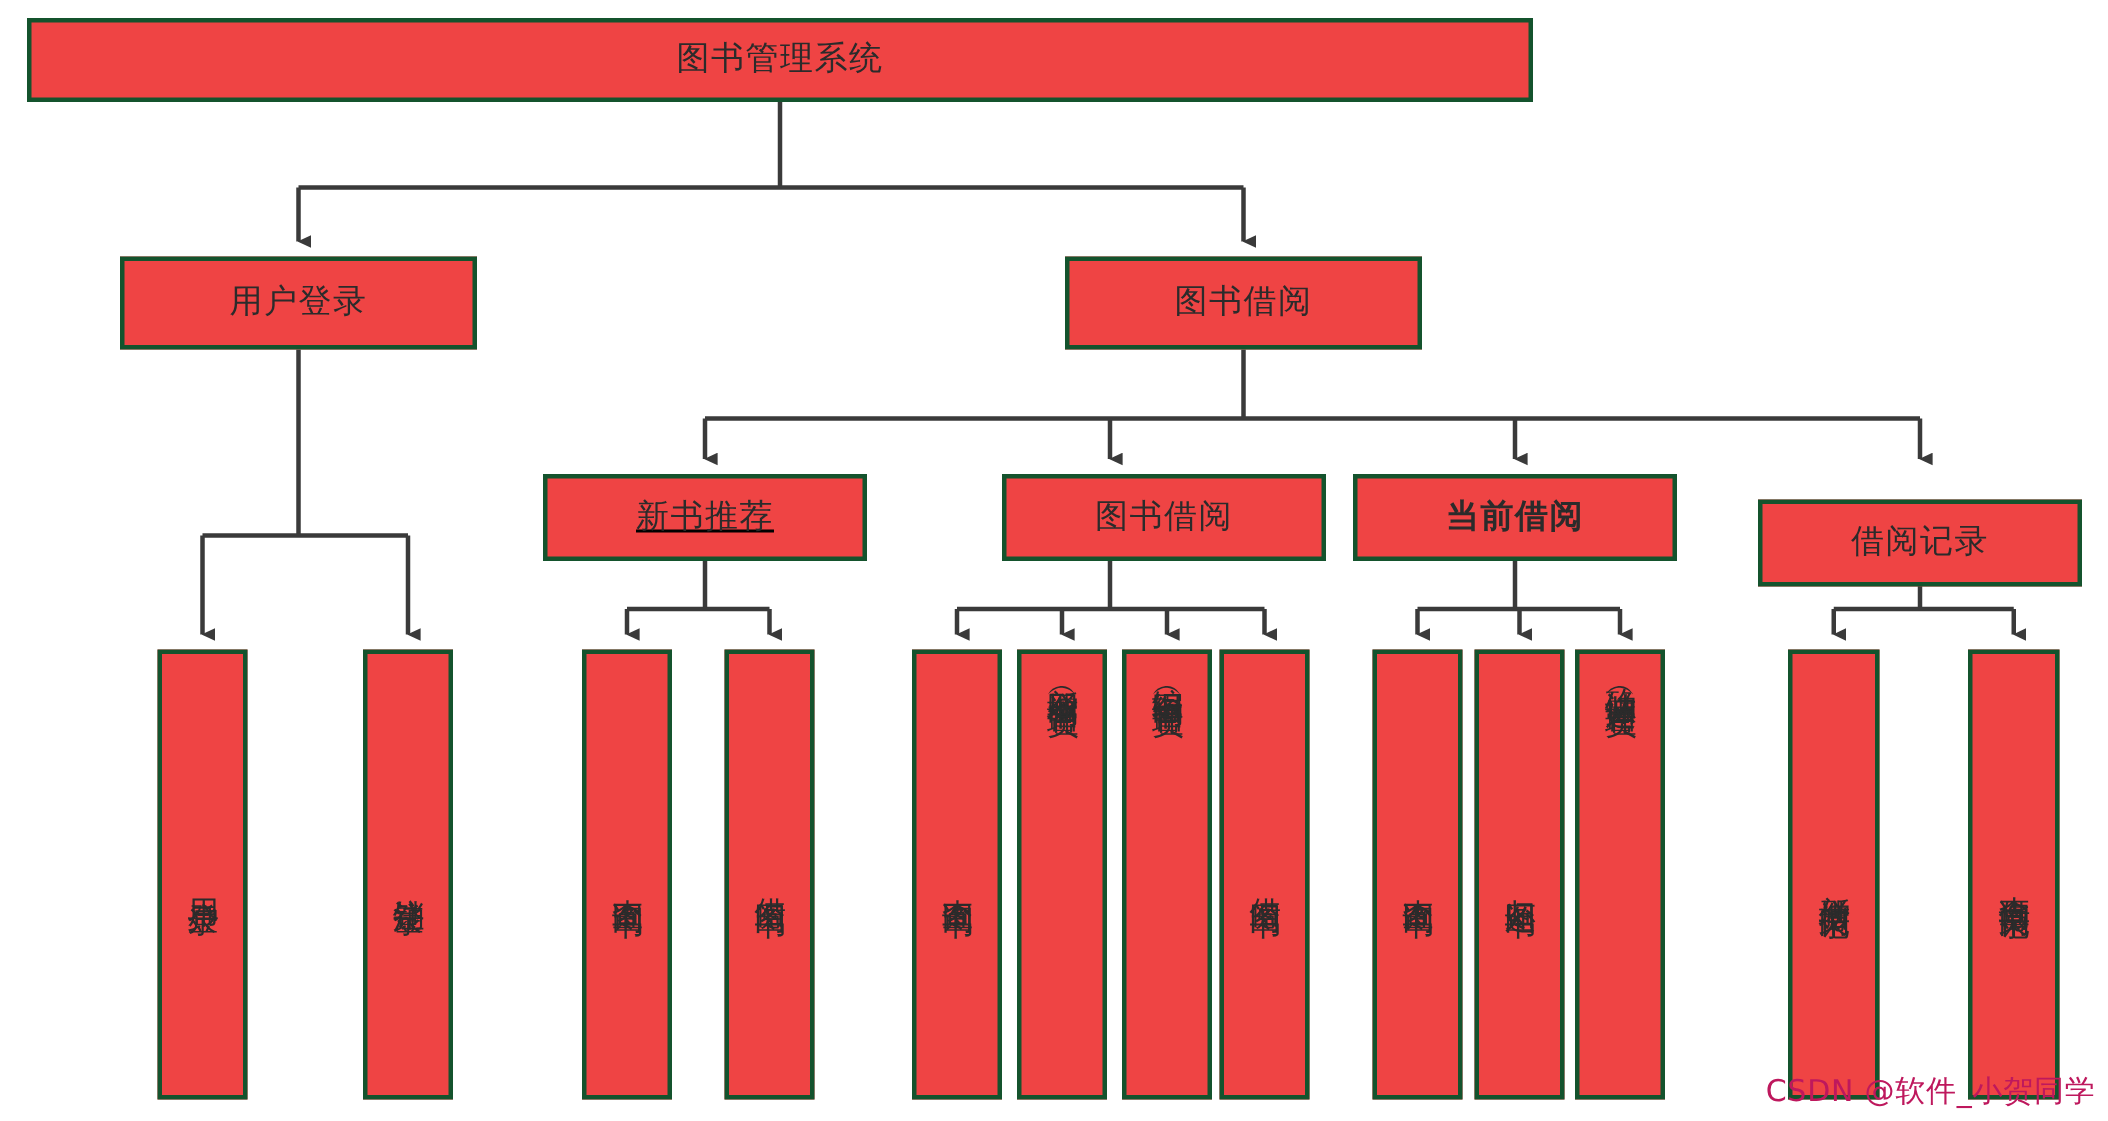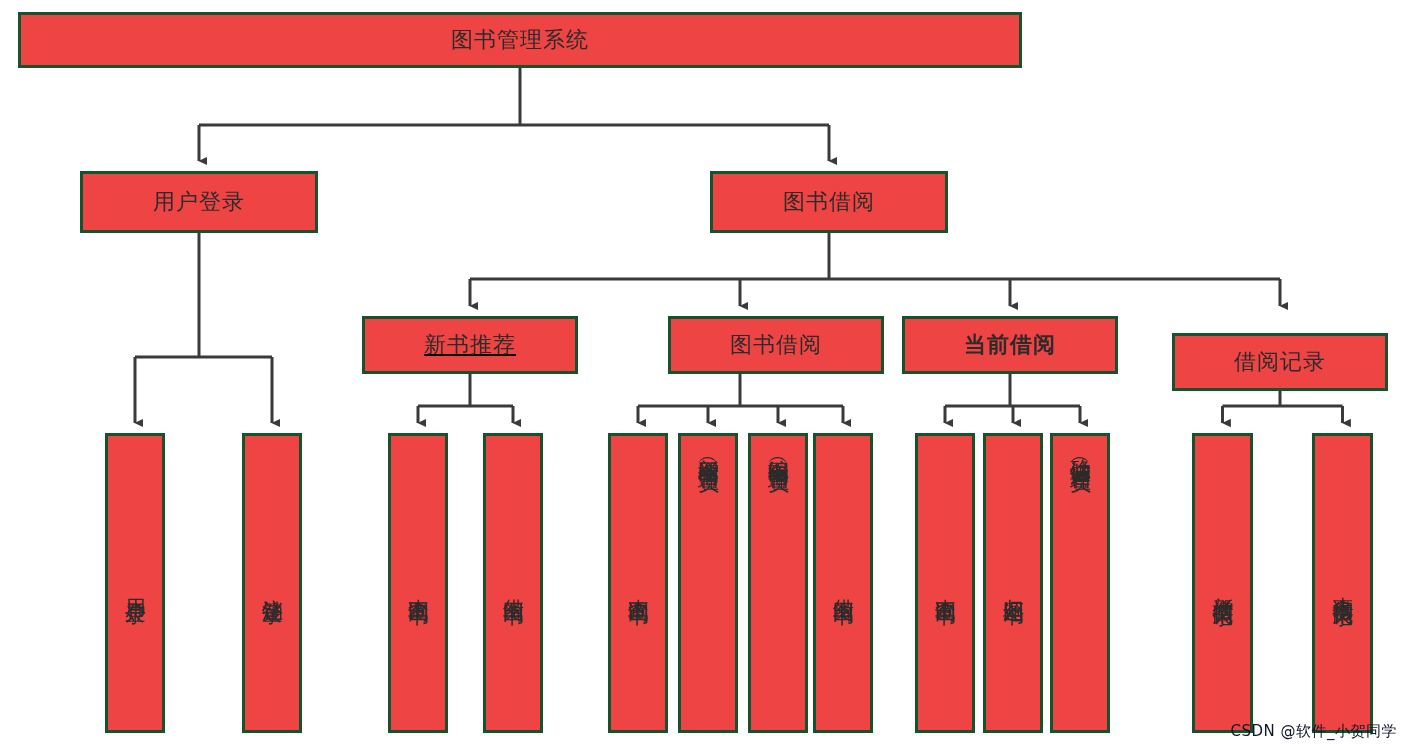--- a/index.html
+++ b/index.html
@@ -59,22 +59,22 @@
     left: 0;
     top: 0;
     width: 1405px;
     height: 747px;
     pointer-events: none;
   }
   .watermark {
     position: absolute;
     right: 8px;
     bottom: 6px;
-    color: #0f172a;
-    font-size: 15px;
+    color: #be185d;
+    font-size: 20px;
     letter-spacing: 0.5px;
     white-space: nowrap;
   }
 </style>
 </head>
 <body>
 
 <div id="diagram-root">
 
   <svg class="connector-layer" id="connector-layer" width="1405" height="747" viewBox="0 0 1405 747" xmlns="http://www.w3.org/2000/svg">

